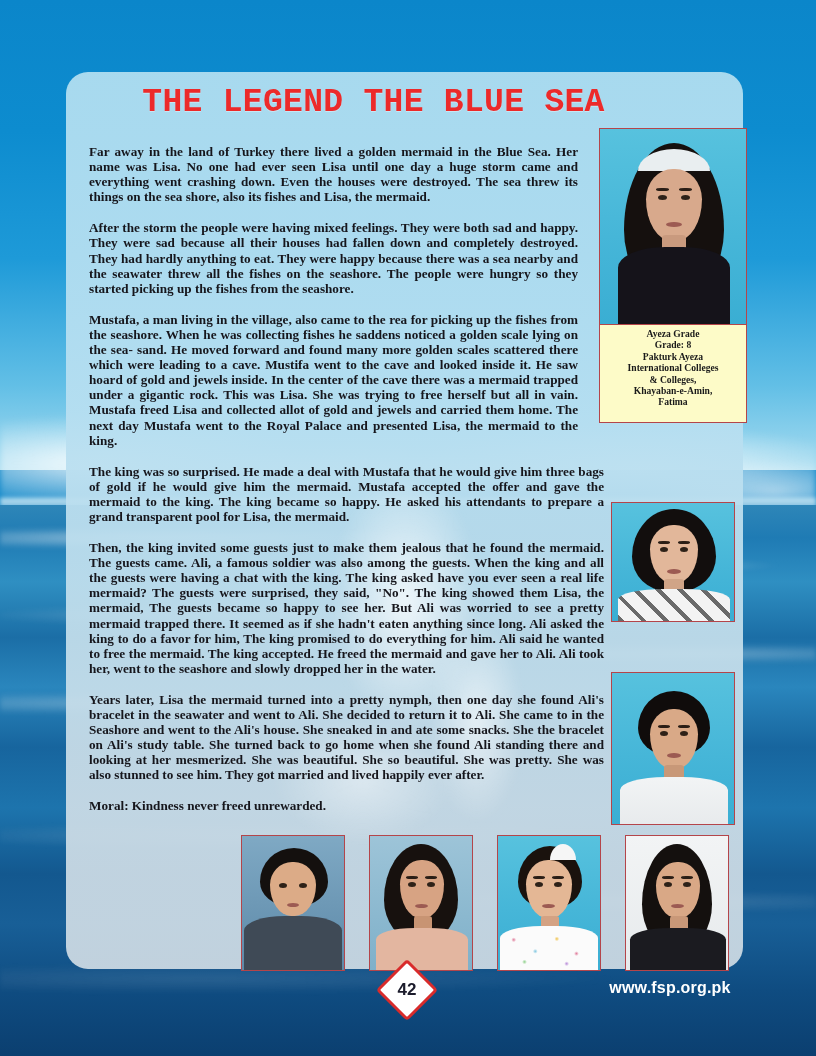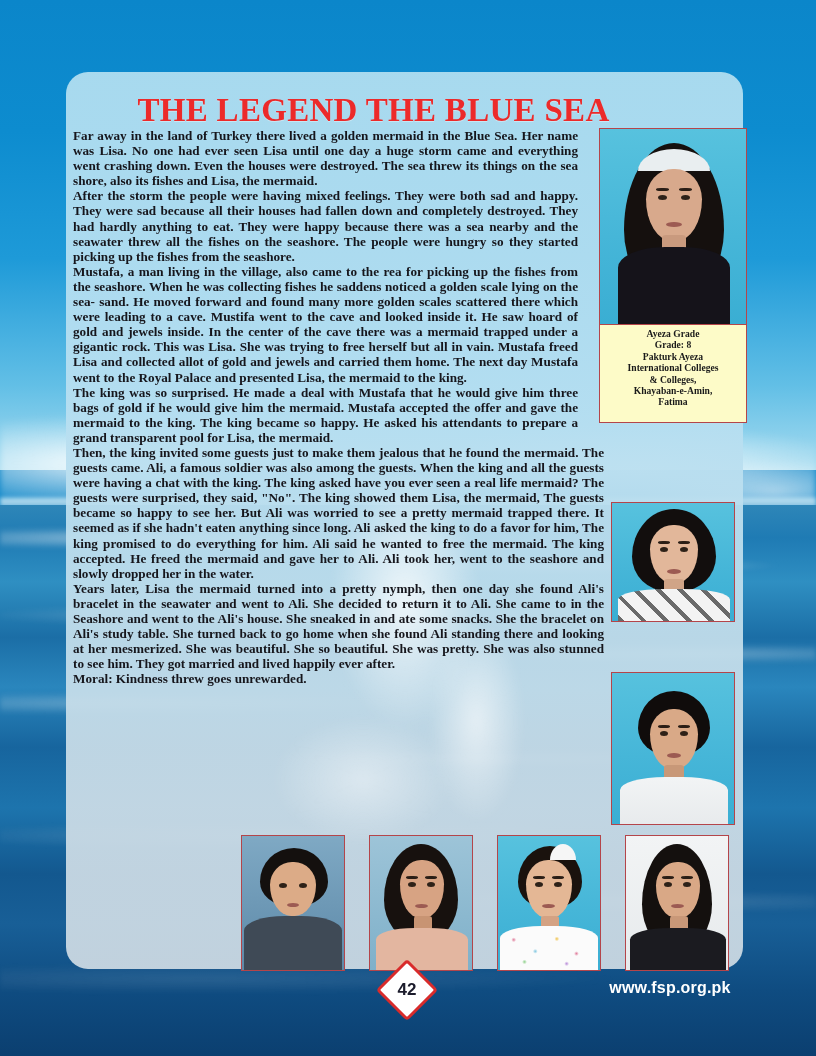--- a/index.html
+++ b/index.html
@@ -66,35 +66,34 @@
     position:absolute;left:150px;top:370px;width:420px;height:450px;
     background:
       radial-gradient(ellipse 110px 190px at 45% 35%,rgba(255,255,255,.75),rgba(255,255,255,0) 68%),
       radial-gradient(ellipse 70px 150px at 62% 62%,rgba(255,255,255,.6),rgba(255,255,255,0) 68%),
       radial-gradient(ellipse 130px 90px at 35% 75%,rgba(255,255,255,.45),rgba(255,255,255,0) 70%);
     filter:blur(4px);pointer-events:none;
   }
 
   .title{
     position:absolute;left:0;top:12px;width:615px;text-align:center;
-    font-family:Liberation Serif, serif;
+    font-family:Liberation Mono, monospace;
     font-weight:bold;font-size:33px;letter-spacing:.3px;
     color:#ec2a2a;
     text-shadow:0 1px 0 rgba(255,255,255,.35);
-    margin-top:8px;
   }
 
   
   .article{
     position:absolute;left:7px;top:56px;width:663px;height:830px;
     font-size:13.2px;line-height:15.1px;
     color:#16161c;font-weight:bold;
     text-align:justify;
   }
-  .article p{margin:0;padding:0 0 0 0;}
+  .article p{margin:16px;padding:0 0 0 0;}
   .article p.j{text-align:justify;text-align-last:left;}
 
   
   .shape{float:right;width:0;clear:right;}
   .shape-a{height:300px;width:152px;}
   .shape-c{float:right;width:132px;height:218px;clear:right;}
   .shape-d{float:right;width:132px;height:168px;clear:right;}
   .shape-bottom{float:right;width:505px;height:140px;clear:right;}
 
   
@@ -303,21 +302,21 @@
       <div class="shape shape-a" style="width:158px;"></div>
       <p class="j">Far away in the land of Turkey there lived a golden mermaid in the Blue Sea. Her name was Lisa. No one had ever seen Lisa until one day a huge storm came and everything went crashing down. Even the houses were destroyed. The sea threw its things on the sea shore, also its fishes and Lisa, the mermaid.</p>
       <p class="j">After the storm the people were having mixed feelings. They were both sad and happy. They were sad because all their houses had fallen down and completely destroyed. They had hardly anything to eat. They were happy because there was a sea nearby and the seawater threw all the fishes on the seashore. The people were hungry so they started picking up the fishes from the seashore.</p>
       <p class="j">Mustafa, a man living in the village, also came to the rea for picking up the fishes from the seashore. When he was collecting fishes he saddens noticed a golden scale lying on the sea- sand. He moved forward and found many more golden scales scattered there which were leading to a cave. Mustifa went to the cave and looked inside it. He saw hoard of gold and jewels inside. In the center of the cave there was a mermaid trapped under a gigantic rock. This was Lisa. She was trying to free herself but all in vain. Mustafa freed Lisa and collected allot of gold and jewels and carried them home. The next day Mustafa went to the Royal Palace and presented Lisa, the mermaid to the king.</p>
       <div class="shape-c"></div>
       <p class="j">The king was so surprised. He made a deal with Mustafa that he would give him three bags of gold if he would give him the mermaid. Mustafa accepted the offer and gave the mermaid to the king. The king became so happy. He asked his attendants to prepare a grand transparent pool for Lisa, the mermaid.</p>
       <div class="shape-d"></div>
       <p class="j">Then, the king invited some guests just to make them jealous that he found the mermaid. The guests came. Ali, a famous soldier was also among the guests. When the king and all the guests were having a chat with the king. The king asked have you ever seen a real life mermaid? The guests were surprised, they said, "No". The king showed them Lisa, the mermaid, The guests became so happy to see her. But Ali was worried to see a pretty mermaid trapped there. It seemed as if she hadn't eaten anything since long. Ali asked the king to do a favor for him, The king promised to do everything for him. Ali said he wanted to free the mermaid. The king accepted. He freed the mermaid and gave her to Ali. Ali took her, went to the seashore and slowly dropped her in the water.</p>
       <div class="shape-bottom"></div>
       <p class="j">Years later, Lisa the mermaid turned into a pretty nymph, then one day she found Ali's bracelet in the seawater and went to Ali. She decided to return it to Ali. She came to in the Seashore and went to the Ali's house. She sneaked in and ate some snacks. She the bracelet on Ali's study table. She turned back to go home when she found Ali standing there and looking at her mesmerized. She was beautiful. She so beautiful. She was pretty. She was also stunned to see him. They got married and lived happily ever after.</p>
-      <p>Moral: Kindness threw goes unrewarded.</p>
+      <p>Moral: Kindness never freed unrewarded.</p>
     </div>
 
   </div>
 
   <div class="pagenum">
     <span>42</span>
   </div>
   <div class="site">www.fsp.org.pk</div>
 
 </div>

